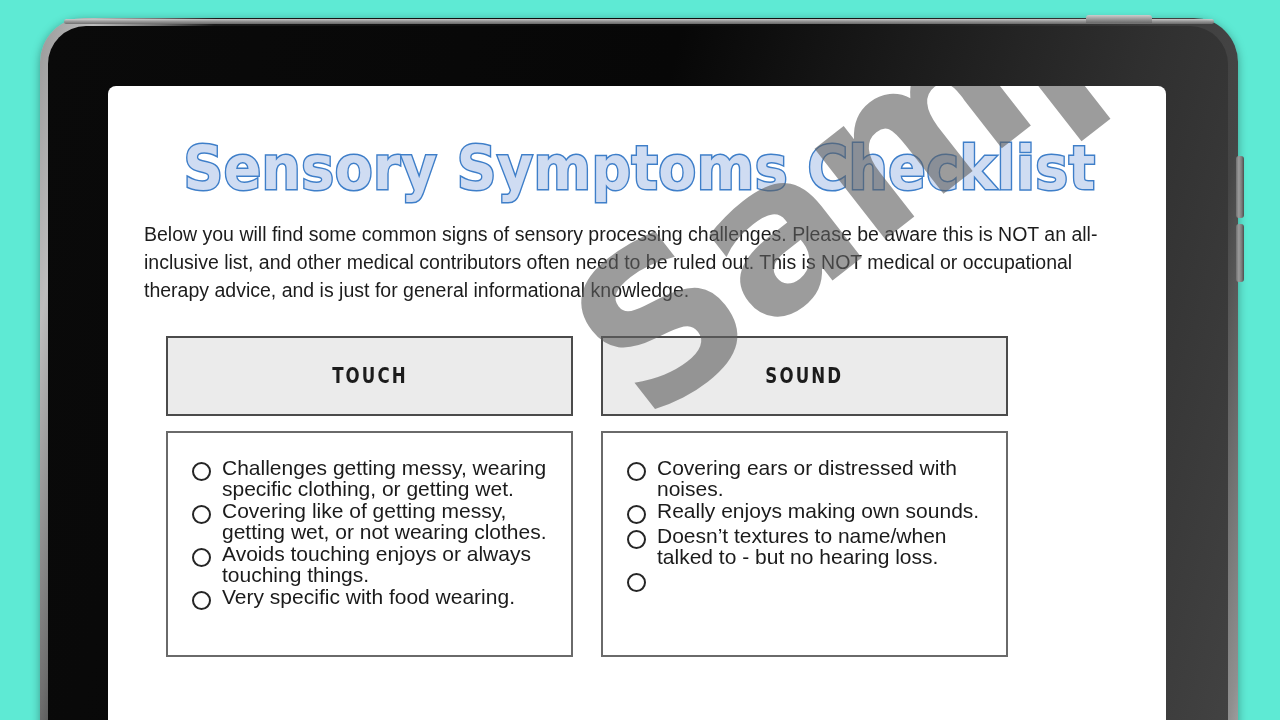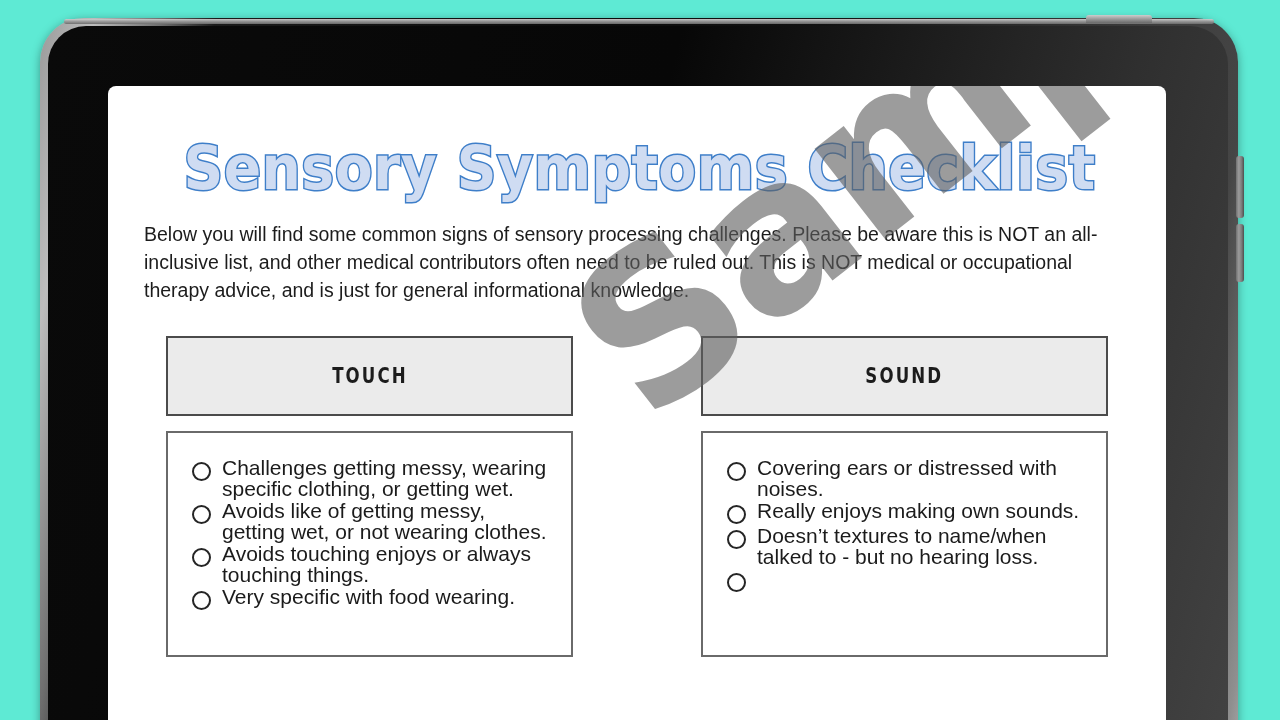--- a/index.html
+++ b/index.html
@@ -124,21 +124,21 @@
     font-size: 19.5px;
     line-height: 28px;
     color: #1c1c1c;
     max-width: 986px;
     margin: 0 auto 32px auto;
   }
 
   
   #columns {
     display: flex;
-    justify-content: space-between;
+    justify-content: flex-start;
     gap: 28px;
     padding: 0 22px;
   }
 
   .column {
     width: 407px;
     display: flex;
     flex-direction: column;
     gap: 15px;
   }
@@ -240,21 +240,21 @@
                 <span class="column-header-label">TOUCH</span>
               </div>
               <div class="column-body">
                 <ul class="checklist">
                   <li class="checklist-item">
                     <span class="checkbox-circle"></span>
                     <span class="checklist-label">Challenges getting messy, wearing specific clothing, or getting wet.</span>
                   </li>
                   <li class="checklist-item">
                     <span class="checkbox-circle"></span>
-                    <span class="checklist-label">Avoids like of getting messy, getting wet, or not wearing clothes.</span>
+                    <span class="checklist-label">Covering like of getting messy, getting wet, or not wearing clothes.</span>
                   </li>
                   <li class="checklist-item">
                     <span class="checkbox-circle"></span>
                     <span class="checklist-label">Avoids touching enjoys or always touching things.</span>
                   </li>
                   <li class="checklist-item">
                     <span class="checkbox-circle"></span>
                     <span class="checklist-label">Very specific with food wearing.</span>
                   </li>
                 </ul>

